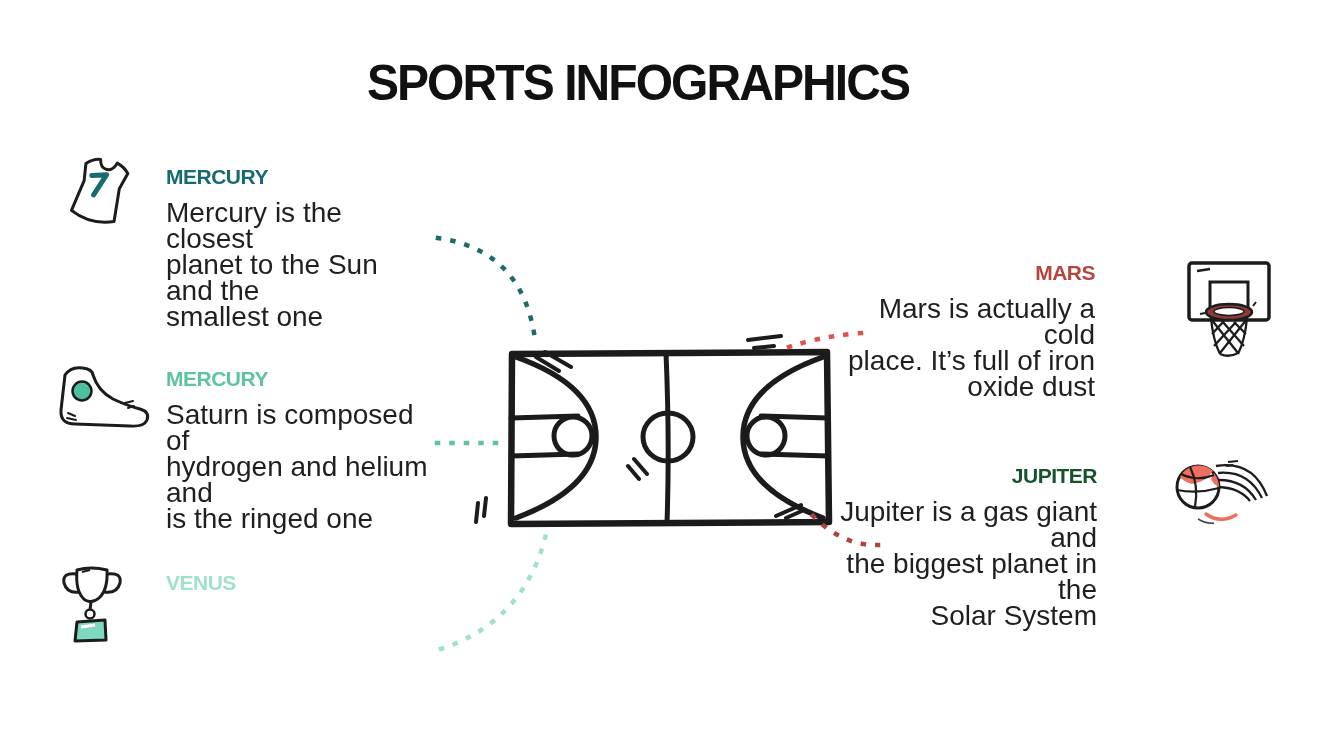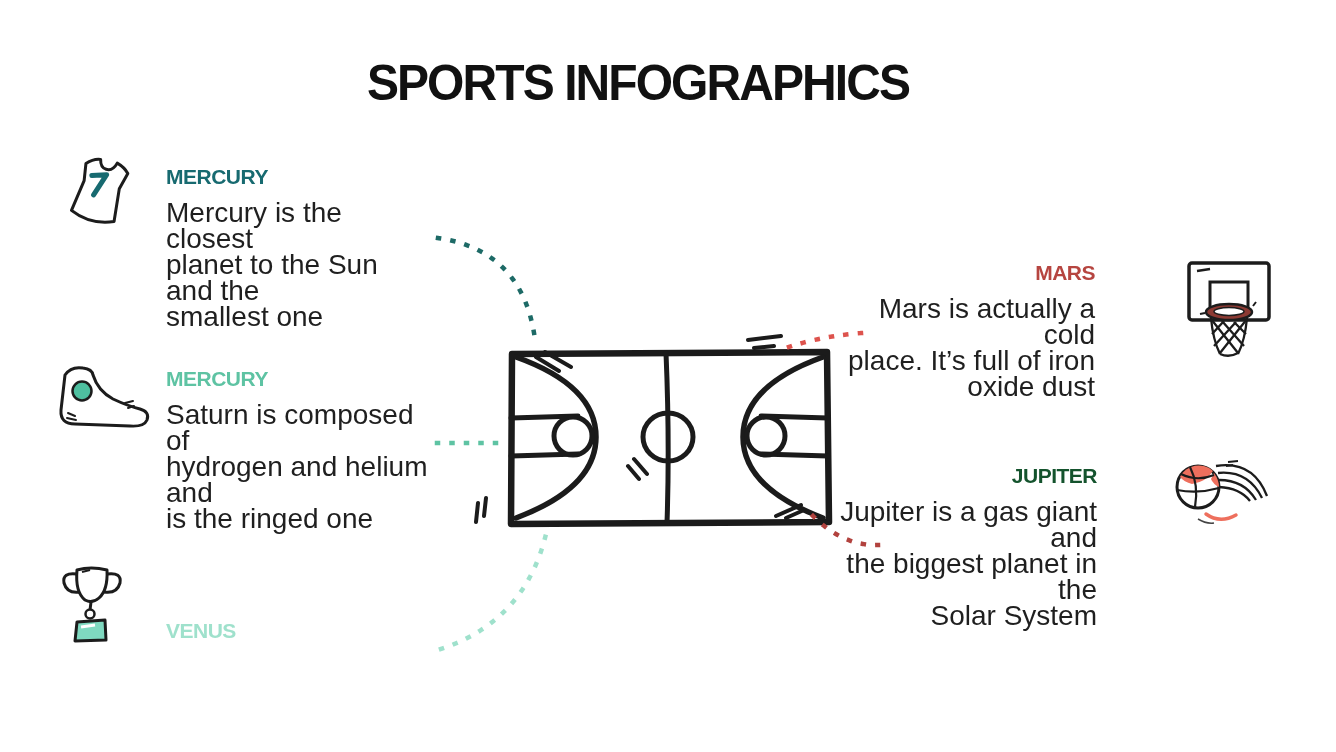--- a/index.html
+++ b/index.html
@@ -94,21 +94,21 @@
     <path fill="#ffffff" stroke="#1c1c1c" stroke-width="3" stroke-linejoin="round" d="M 23 8 Q 37 4 53 8 Q 54 28 45 36 Q 38 42 31 38 Q 21 30 23 8 Z"></path>
     <path fill="none" stroke="#1c1c1c" stroke-width="3" d="M 23 12 Q 8 10 10 21 Q 13 32 26 30"></path>
     <path fill="none" stroke="#1c1c1c" stroke-width="3" d="M 53 12 Q 68 10 66 21 Q 63 32 50 30"></path>
     <path fill="none" stroke="#1c1c1c" stroke-width="2" d="M 28 10 L 36 8"></path>
     <path fill="none" stroke="#1c1c1c" stroke-width="3" d="M 37 40 L 36 48"></path>
     <circle cx="36" cy="52" r="4.5" fill="#ffffff" stroke="#1c1c1c" stroke-width="2.5"></circle>
     <path fill="#7fd9c0" stroke="#1c1c1c" stroke-width="3" stroke-linejoin="round" d="M 23 60 L 51 58 L 52 78 L 21 79 Z"></path>
     <path fill="none" stroke="#ffffff" stroke-width="3" d="M 27 65 L 41 63"></path>
   </svg>
   <div class="item" id="item-venus">
-    <h2 style="color: rgb(159, 225, 204); margin-top: 48px;">VENUS</h2>
+    <h2 style="color: rgb(159, 225, 204);">VENUS</h2>
   </div>
 
   <svg class="icon" id="icon-mars" viewBox="0 0 94 104">
     <rect x="7" y="5" width="80" height="57" rx="3" fill="#ffffff" stroke="#1c1c1c" stroke-width="3.5"></rect>
     <rect x="28" y="24" width="38" height="28" fill="none" stroke="#1c1c1c" stroke-width="3"></rect>
     <path fill="none" stroke="#1c1c1c" stroke-width="2.5" d="M 15 13 L 28 11"></path>
     <g fill="none" stroke="#1c1c1c" stroke-width="2.3">
       <path d="M 29 60 Q 31 82 38 96"></path>
       <path d="M 65 60 Q 63 82 56 96"></path>
       <path d="M 29 61 L 56 95 M 40 63 L 62 88 M 52 64 L 64 76"></path>

